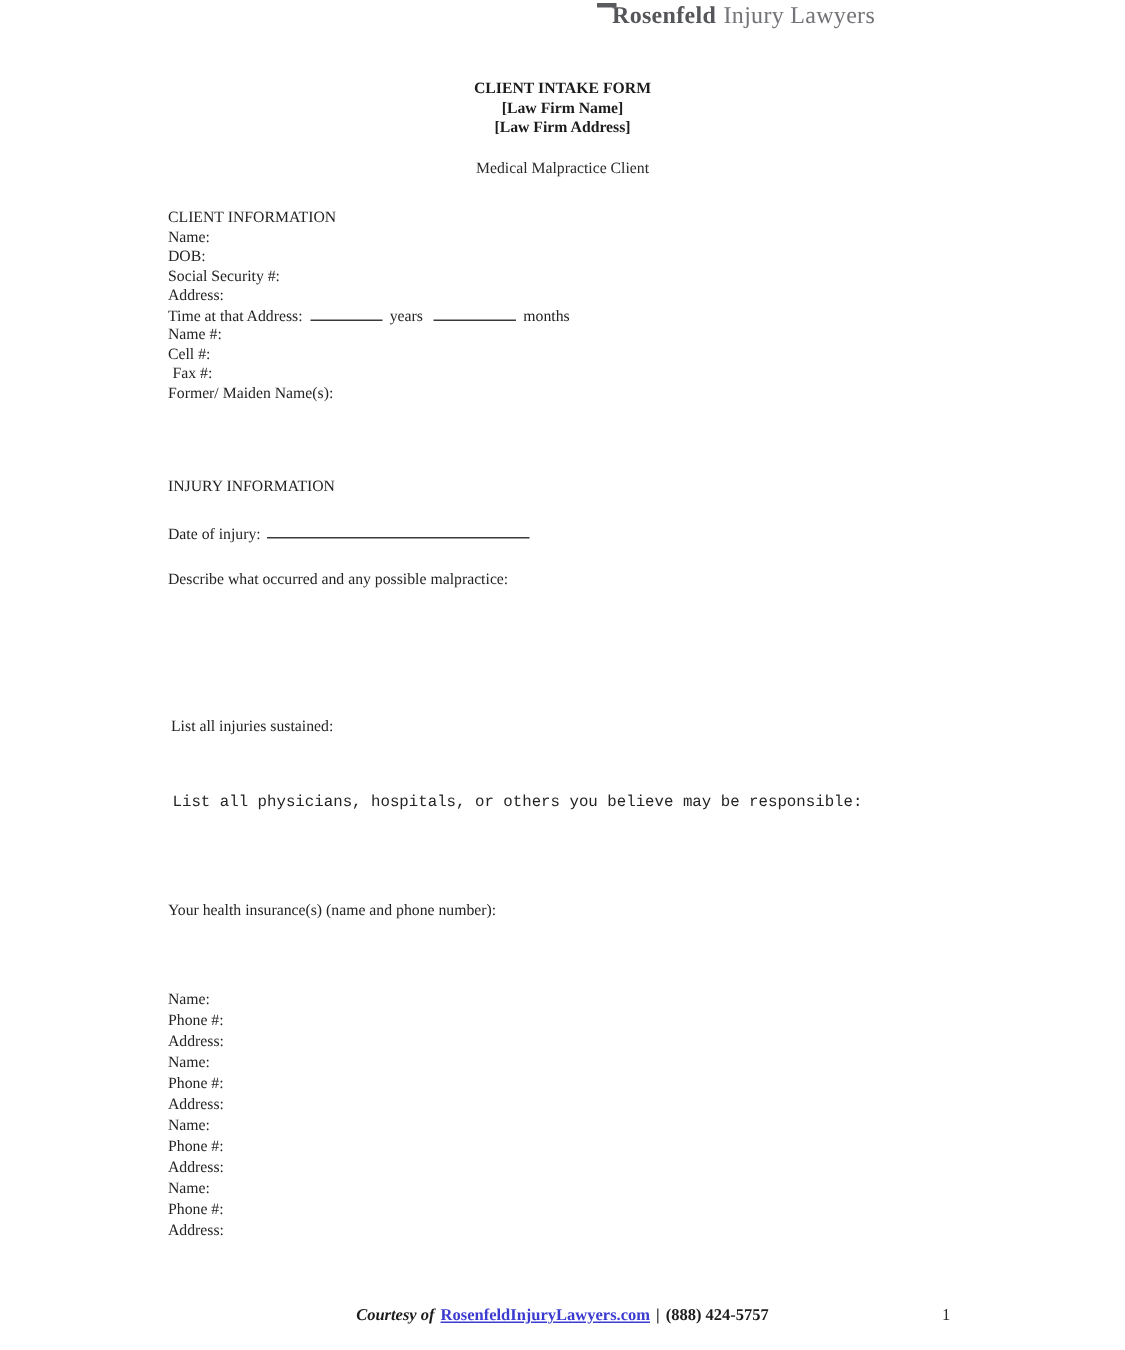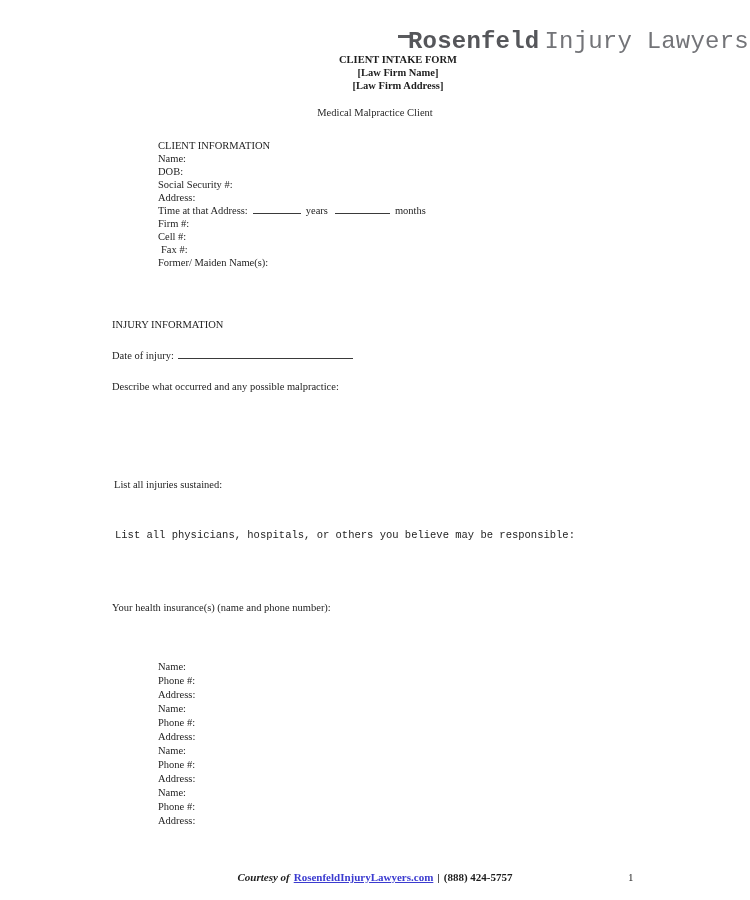--- a/index.html
+++ b/index.html
@@ -8,44 +8,44 @@
     width:750px; height:900px;
     background:#ffffff;
     font-family:"Liberation Serif", serif;
     font-size:10.5px;
     color:#242424;
     filter: blur(0.3px);
     overflow:hidden;
   }
   
   .logo {
-    position:absolute; top:28px; left:398px;
-    font-family:Liberation Mono, monospace;
-    font-size:24px; letter-spacing:0.2px;
+    position:absolute; top:2px; left:398px;
+    font-family:Liberation Serif, serif;
+    font-size:16px; letter-spacing:0.2px;
     white-space:nowrap;
   }
   .logo-bar {
     display:inline-block; width:13px; height:3px;
     background:#5a5b5e; vertical-align:10px; margin-right:-3px;
   }
   .logo-bold { font-weight:bold; color:#55565a; }
   .logo-light { font-weight:normal; color:#737478; margin-left:5px; }
   
   .title-block {
     position:absolute; top:53px; left:0; width:750px;
     text-align:center; font-weight:bold; line-height:14px;
     color:#1d1d1d;
   }
   .subtitle {
     position:absolute; top:107px; left:0; width:750px;
     text-align:center; color:#2a2a2a;
   }
   
   .block { position:absolute; left:112px; line-height:13px; white-space:nowrap; }
-  .line { height:13px;margin-left:46px; }
+  .line { height:13px; }
   .indent1 { padding-left:3px; }
   .client-info { top:139px; }
   .injury-heading { top:318px; }
   .date-line { top:349px; }
   .describe { top:380px; }
   .injuries { top:478px; padding-left:2px; }
   .physicians { top:529px; padding-left:3px;font-family:Liberation Mono, monospace; }
   .insurance { top:601px; }
   .doctors { top:645px; padding-left:2px; }
   .providers { top:660px; line-height:14px; }
@@ -91,21 +91,21 @@
 
   <div class="block client-info">
     <div class="line">CLIENT INFORMATION</div>
     <div class="line">Name:</div>
     <div class="line">DOB:</div>
     <div class="line">Social Security #:</div>
     <div class="line">Address:</div>
     <div class="line">
       <span>Time at that Address:</span><span class="blank blank-time1"></span><span>years</span><span class="blank blank-time2"></span><span>months</span>
     </div>
-    <div class="line">Firm #:</div>
+    <div class="line">Name #:</div>
     <div class="line">Cell #:</div>
     <div class="line indent1">Fax #:</div>
     <div class="line">Former/ Maiden Name(s):</div>
   </div>
 
   <div class="block injury-heading">INJURY INFORMATION</div>
 
   <div class="block date-line">
     <span>Date of injury:</span><span class="blank blank-date"></span>
   </div>

